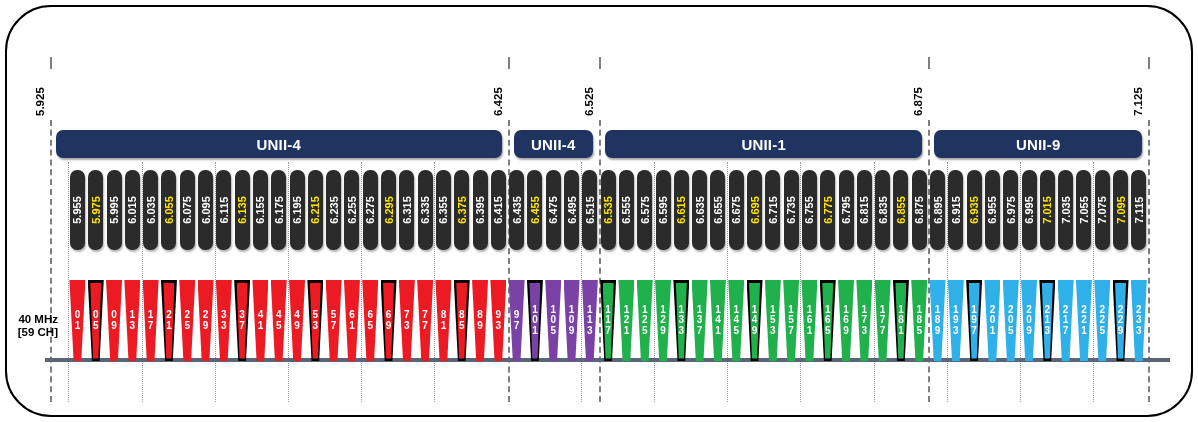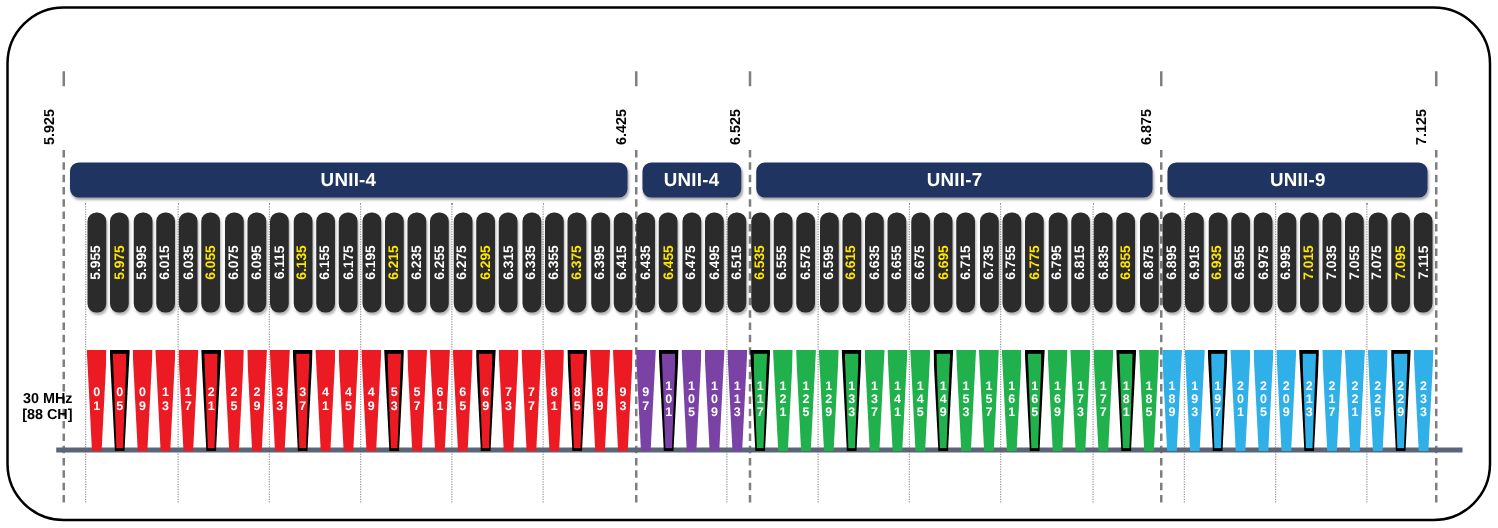--- a/index.html
+++ b/index.html
@@ -69,21 +69,21 @@
       <div class="edge-tick" style="left: 1148px; top: 57px; height: 12px;"></div>
       <div class="edge-line" style="left: 1148px; top: 120px; height: 282px;"></div>
       <div class="vlabel" style="left: 1132px; top: 116px;">7.125</div>
       <div class="band-bar" style="left: 56px; width: 445.5px; top: 130px; background: rgb(31, 52, 97);">
         <span class="band-label">UNII-4</span>
       </div>
       <div class="band-bar" style="left: 513.5px; width: 79.5px; top: 130px; background: rgb(31, 52, 97);">
         <span class="band-label">UNII-4</span>
       </div>
       <div class="band-bar" style="left: 605px; width: 317.4px; top: 130px; background: rgb(31, 52, 97);">
-        <span class="band-label">UNII-7</span>
+        <span class="band-label">UNII-1</span>
       </div>
       <div class="band-bar" style="left: 934.4px; width: 207.6px; top: 130px; background: rgb(31, 52, 97);">
         <span class="band-label">UNII-9</span>
       </div>
       <div class="pill" style="left: 69.95px; top: 170px; width: 15px; height: 80px; background: rgb(43, 43, 43);">
         <span class="pill-text" style="color: rgb(255, 255, 255);">5.955</span>
       </div>
       <div class="pill" style="left: 88.25px; top: 170px; width: 15px; height: 80px; background: rgb(43, 43, 43);">
         <span class="pill-text" style="color: rgb(255, 230, 0);">5.975</span>
       </div>
@@ -598,16 +598,16 @@
 9</div>
       </div>
       <div class="ch" style="left: 1130.85px; top: 280px; width: 16px; height: 81px;">
         <div class="trap trap-shade" style="background: rgb(47, 176, 232);"></div>
         <div class="ch-num">2
 3
 3</div>
       </div>
     </div>
   <div id="side-label">
-    <span>30 MHz</span><br>
-    <span>[88 CH]</span>
+    <span>40 MHz</span><br>
+    <span>[59 CH]</span>
   </div>
 </div>
 
 </body></html>

